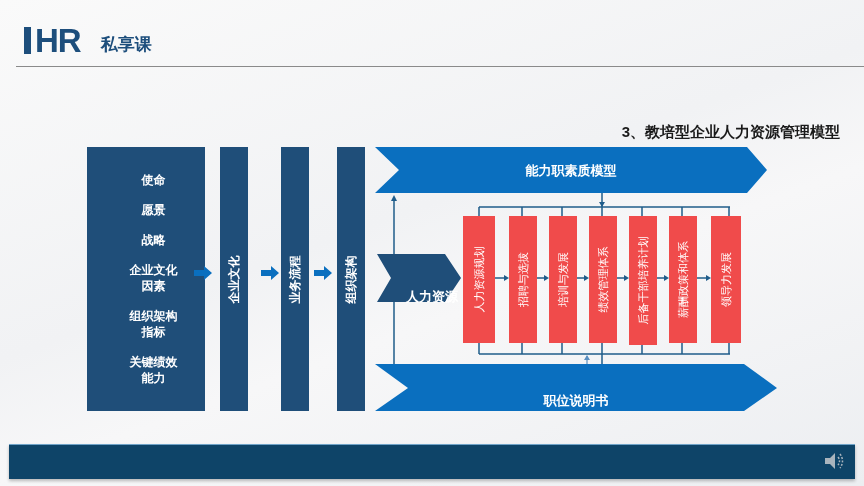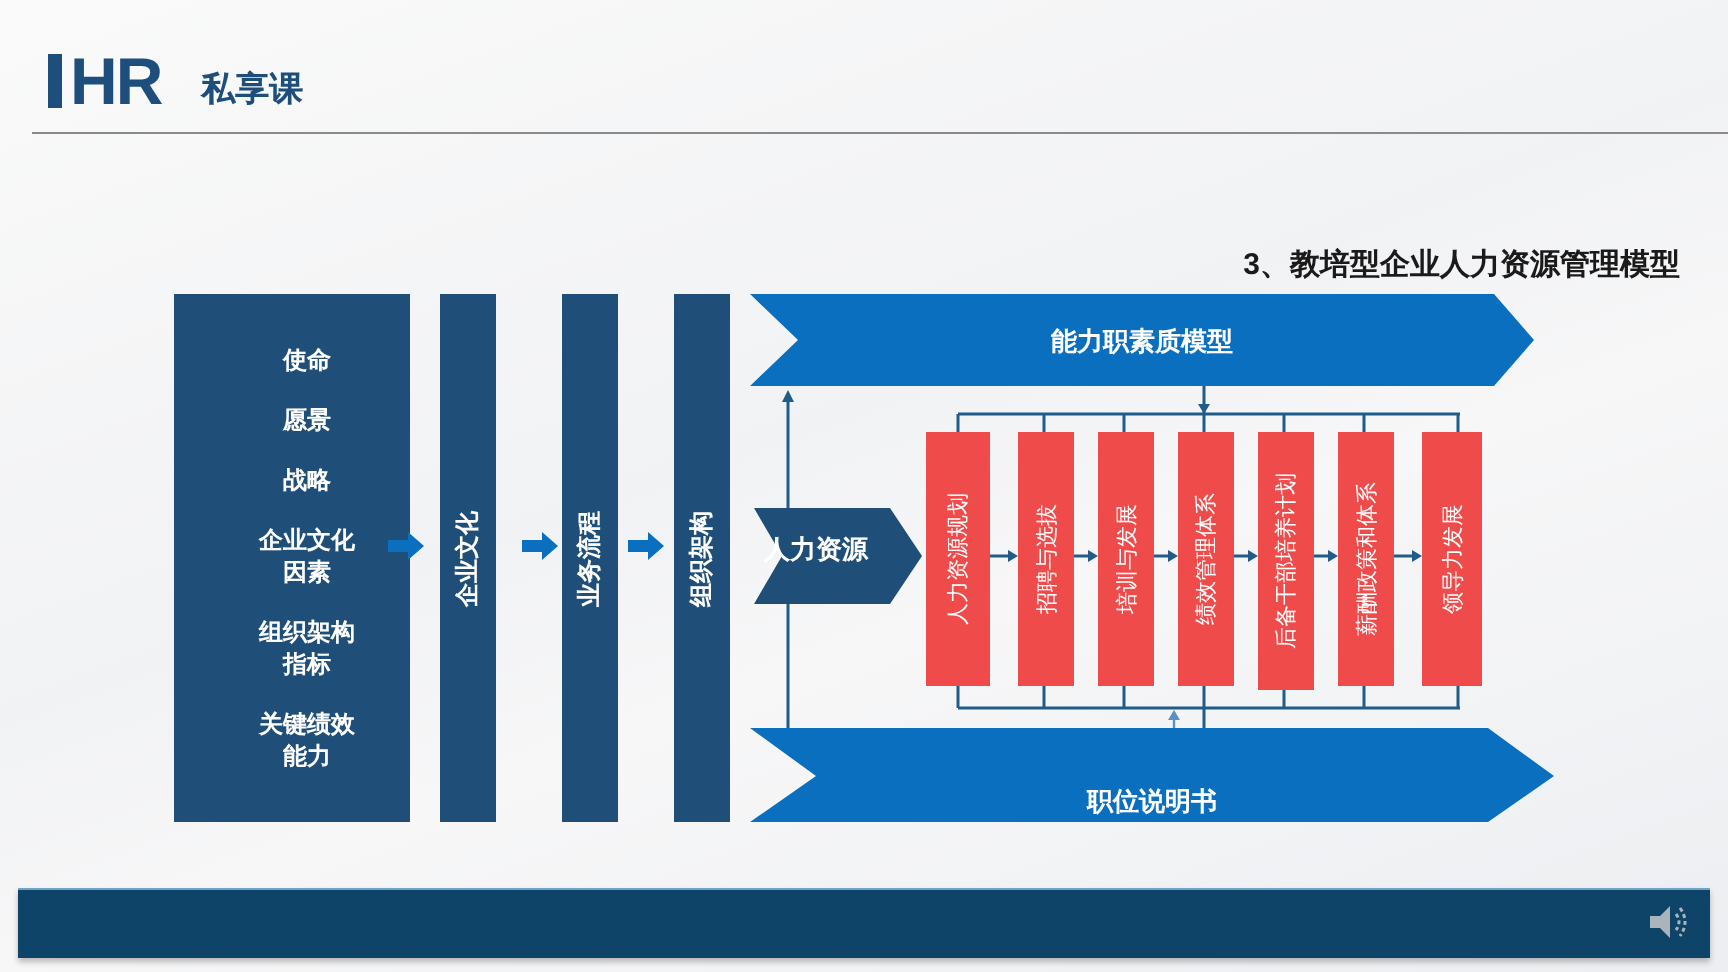--- a/index.html
+++ b/index.html
@@ -119,21 +119,21 @@
       <polygon points="624,275 629,278 624,281" stroke="none"></polygon>
     <line x1="657" y1="278" x2="666" y2="278"></line>
       <polygon points="664,275 669,278 664,281" stroke="none"></polygon>
     <line x1="697" y1="278" x2="708" y2="278"></line>
       <polygon points="706,275 711,278 706,281" stroke="none"></polygon>
   </g>
 </svg>
 
 <div class="abs chev-label" style="left:375px;top:162px;width:392px;text-align:center;">能力职素质模型</div>
 <div class="abs chev-label" style="left:375px;top:380px;width:402px;text-align:center;margin-top:12px;">职位说明书</div>
-<div class="abs chev-label" style="left:382px;top:266px;width:76px;text-align:left;font-size:13px;">人力资源</div>
+<div class="abs chev-label" style="left:382px;top:288px;width:76px;text-align:right;font-size:13px;">人力资源</div>
 
 <div class="abs red-box" style="left:463px;width:32px;">
   <span class="vtext">人力资源规划</span>
 </div>
 <div class="abs red-box" style="left:509px;width:28px;">
   <span class="vtext">招聘与选拔</span>
 </div>
 <div class="abs red-box" style="left:549px;width:28px;">
   <span class="vtext">培训与发展</span>
 </div>

